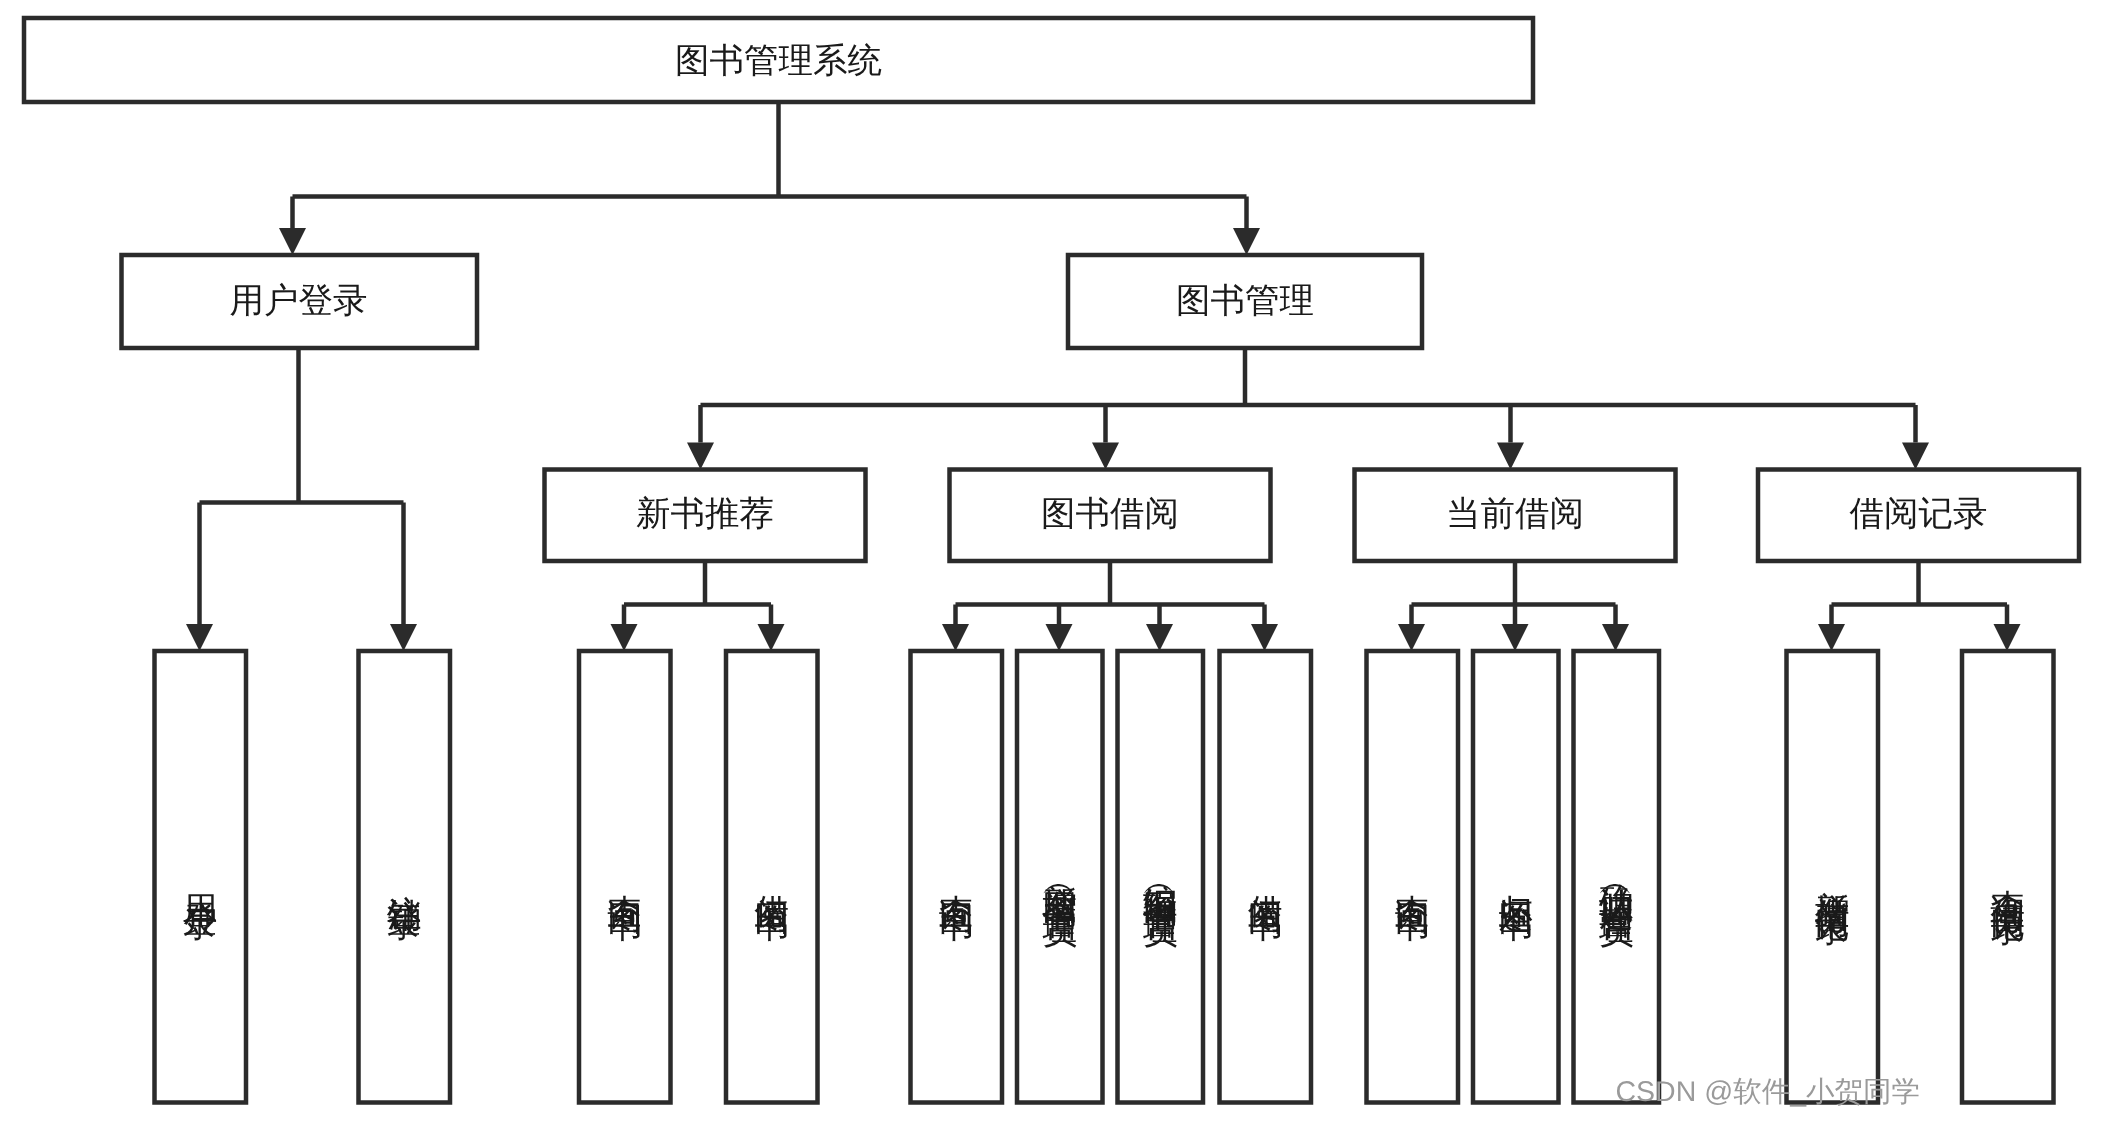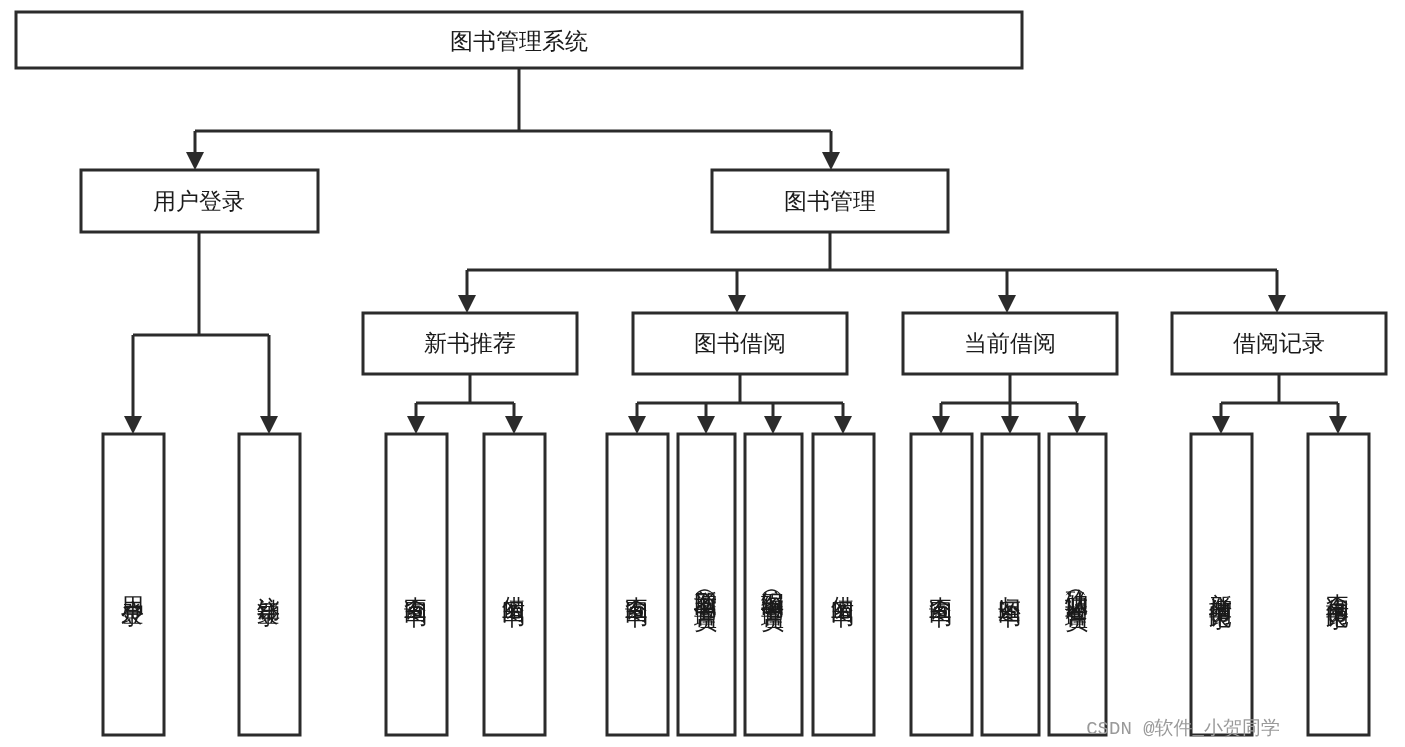--- a/index.html
+++ b/index.html
@@ -51,21 +51,21 @@
     font-size: 23px;
     fill: #1a1a1a;
     text-anchor: middle;
     writing-mode: vertical-rl;
     letter-spacing: 3px;
   }
   .watermark {
     position: absolute;
     right: 14px;
     bottom: 6px;
-    font-family: Liberation Mono, monospace;
+    font-family: Liberation Sans, sans-serif;
     font-size: 19px;
     color: #9a9a9a;
     white-space: nowrap;
     user-select: none;
   }
 </style>
 </head>
 <body>
 
 <div id="diagram-root">

